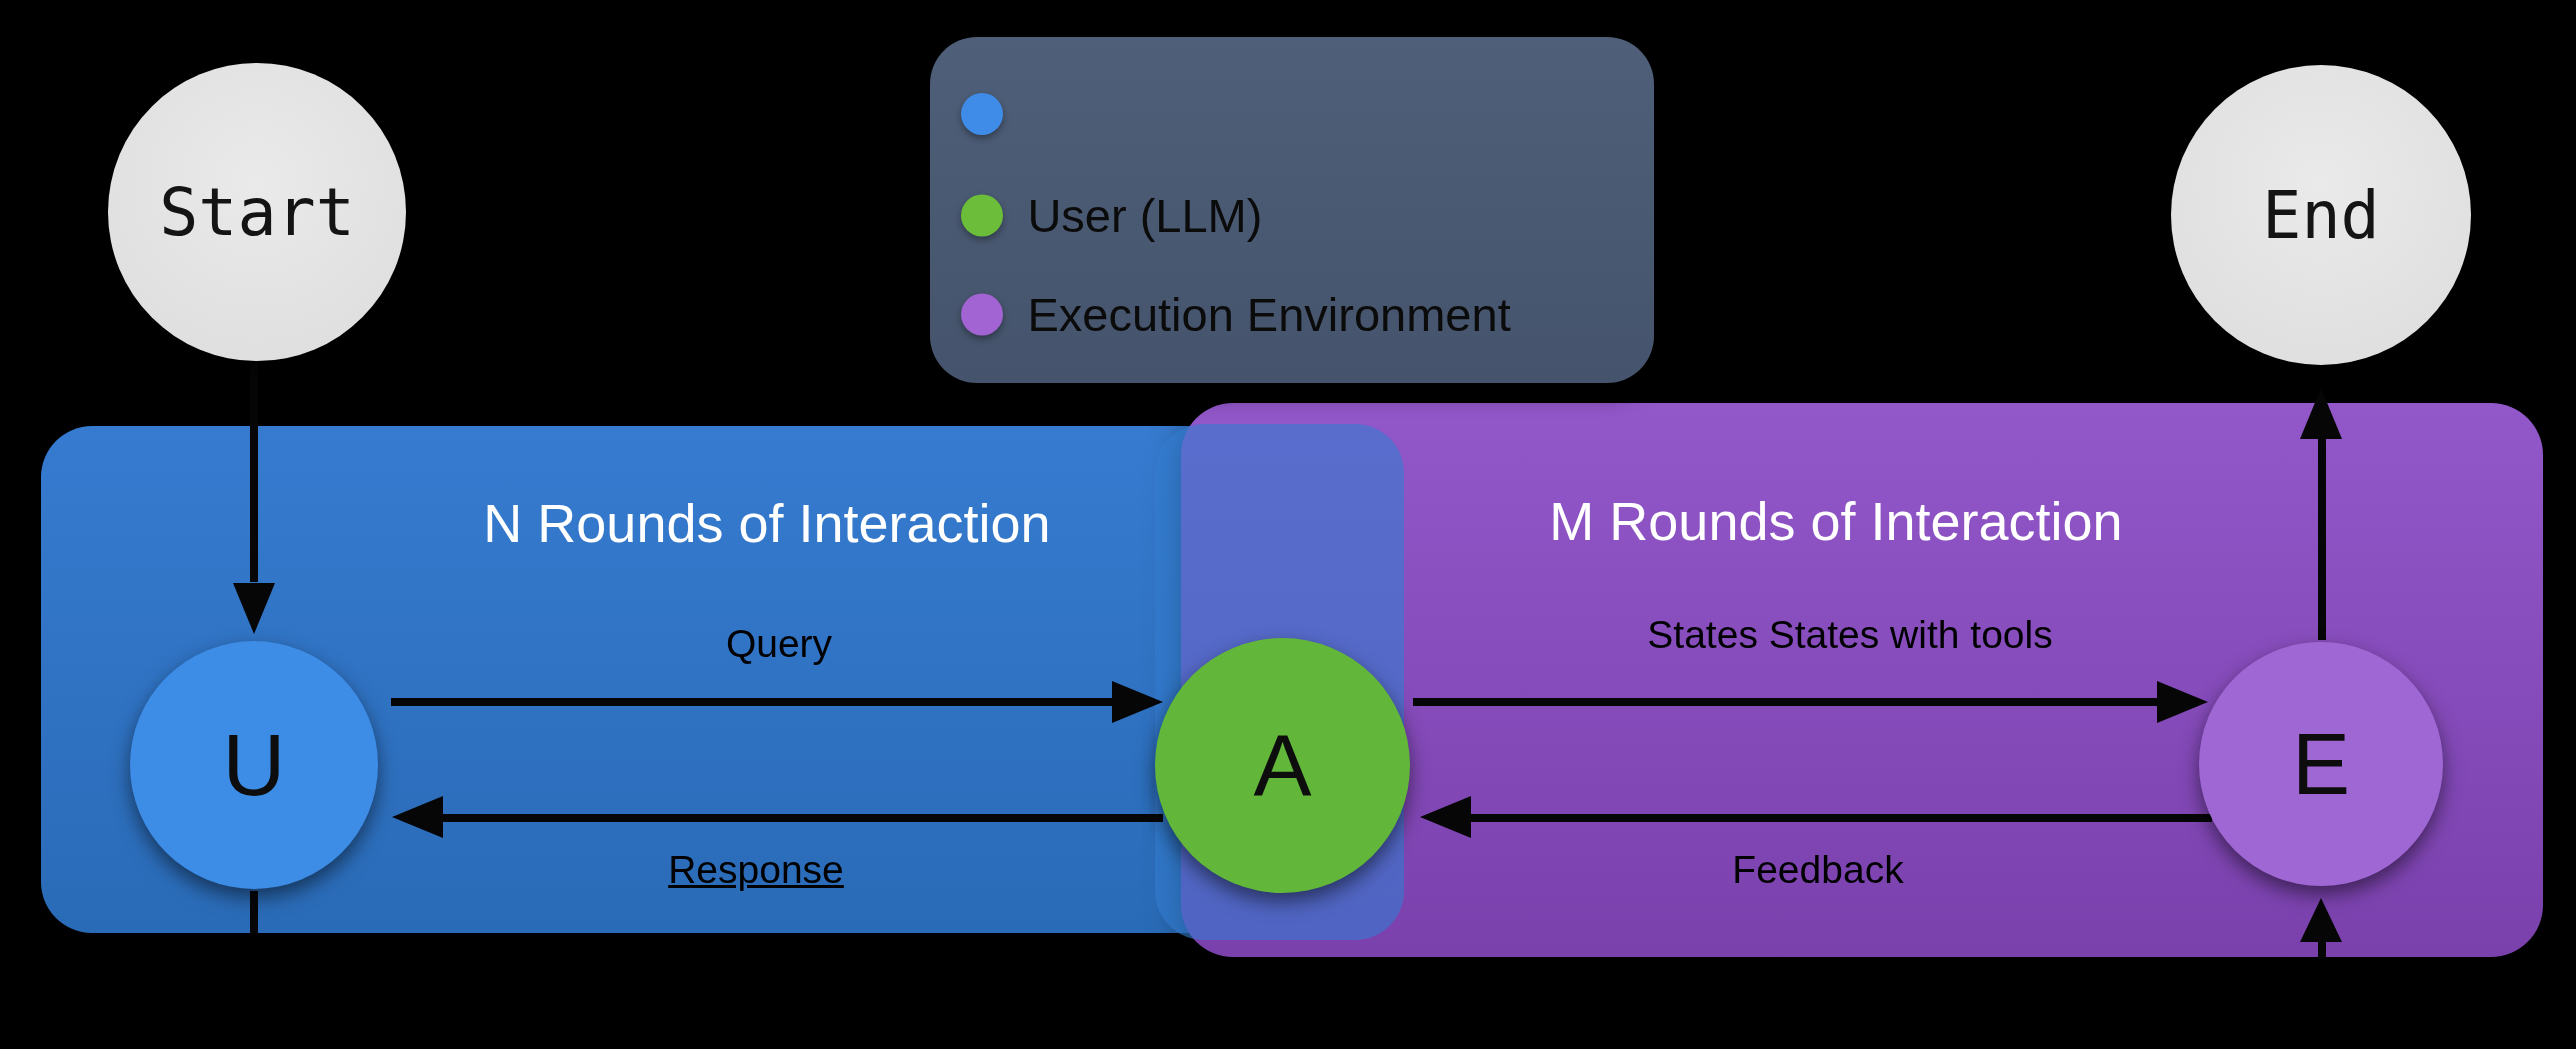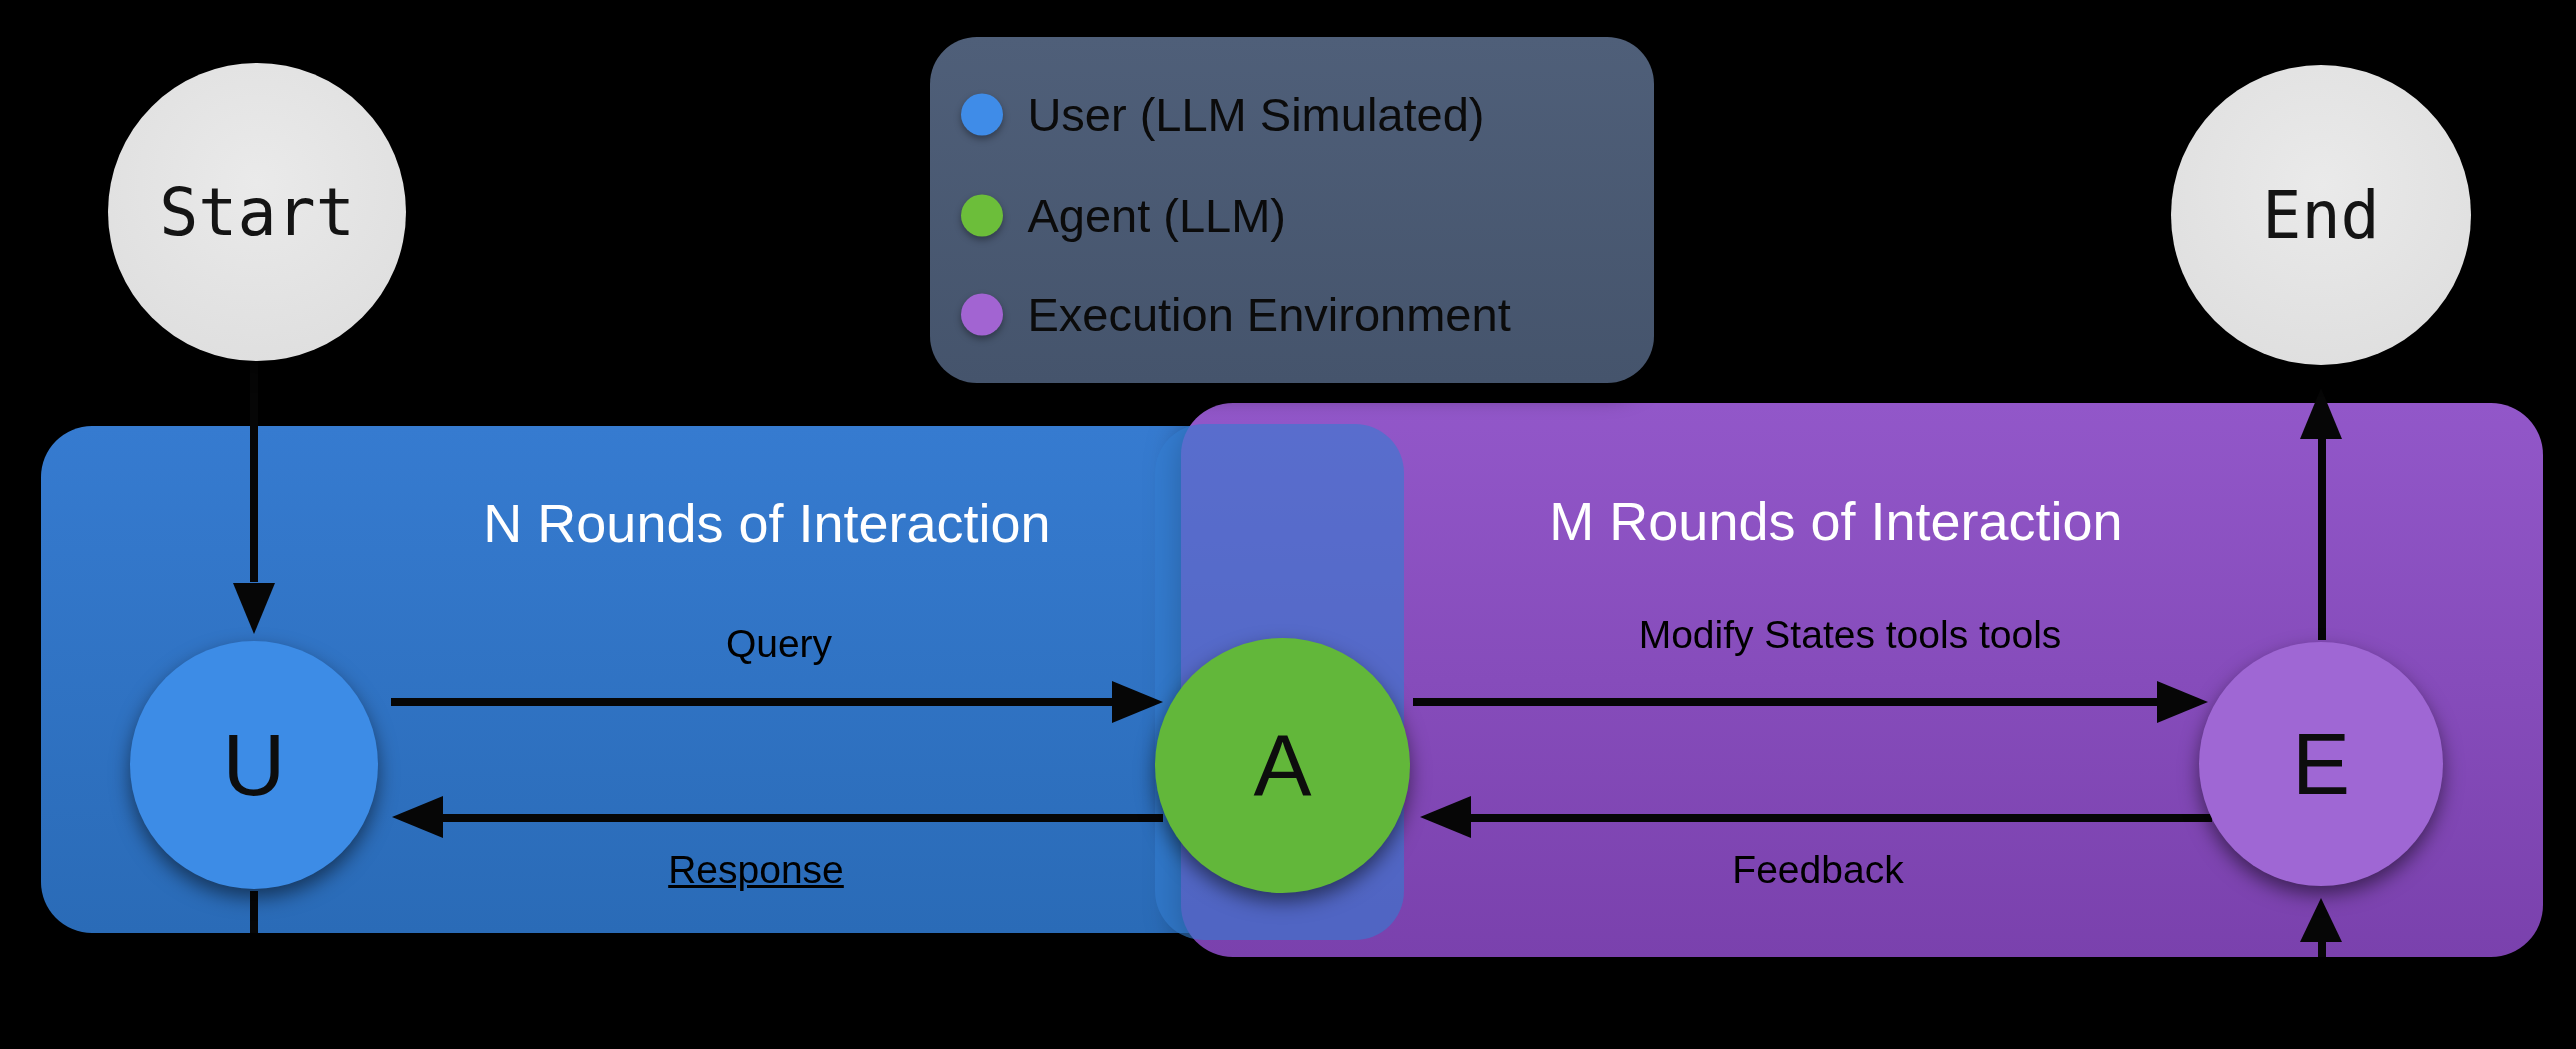--- a/index.html
+++ b/index.html
@@ -78,21 +78,21 @@
   <div class="head head-left" style="left:1420px;top:796px;"></div>
 
   <div class="vline" style="left:2318px;top:439px;height:201px;"></div>
   <div class="head head-up" style="left:2300px;top:388px;"></div>
 
   <div class="vline" style="left:2318px;top:942px;height:15px;"></div>
   <div class="head head-up-sm" style="left:2300px;top:898px;"></div>
 
   <div class="edge-label" style="left:779px;top:644px;">Query</div>
   <div class="edge-label" style="left:756px;top:870px;text-decoration:underline;">Response</div>
-  <div class="edge-label" style="left:1850px;top:635px;">Modify States tools tools</div>
+  <div class="edge-label" style="left:1850px;top:635px;">States States with tools</div>
   <div class="edge-label" style="left:1818px;top:870px;">Feedback</div>
 
   <div class="node node-terminal node-start">
     <span>Start</span>
   </div>
   <div class="node node-terminal node-end">
     <span>End</span>
   </div>
   <div class="node node-letter node-u" style="background: rgb(61, 140, 230);">
     <span>U</span>
@@ -100,25 +100,24 @@
   <div class="node node-letter node-a" style="background: rgb(98, 183, 58);">
     <span>A</span>
   </div>
   <div class="node node-letter node-e" style="background: rgb(159, 103, 212);">
     <span>E</span>
   </div>
 
   <div class="legend"></div>
   <div class="legend-row" style="top:114px;">
     <span class="legend-dot" style="background: rgb(63, 140, 232);"></span>
-    <span class="legend-label">User (LLM Simulated)</span>
   </div>
   <div class="legend-row" style="top:215px;">
     <span class="legend-dot" style="background: rgb(108, 190, 58);"></span>
-    <span class="legend-label">Agent (LLM)</span>
+    <span class="legend-label">User (LLM)</span>
   </div>
   <div class="legend-row" style="top:314px;">
     <span class="legend-dot" style="background: rgb(162, 100, 210);"></span>
     <span class="legend-label">Execution Environment</span>
   </div>
 
 </div>
 
 
 </body></html>

